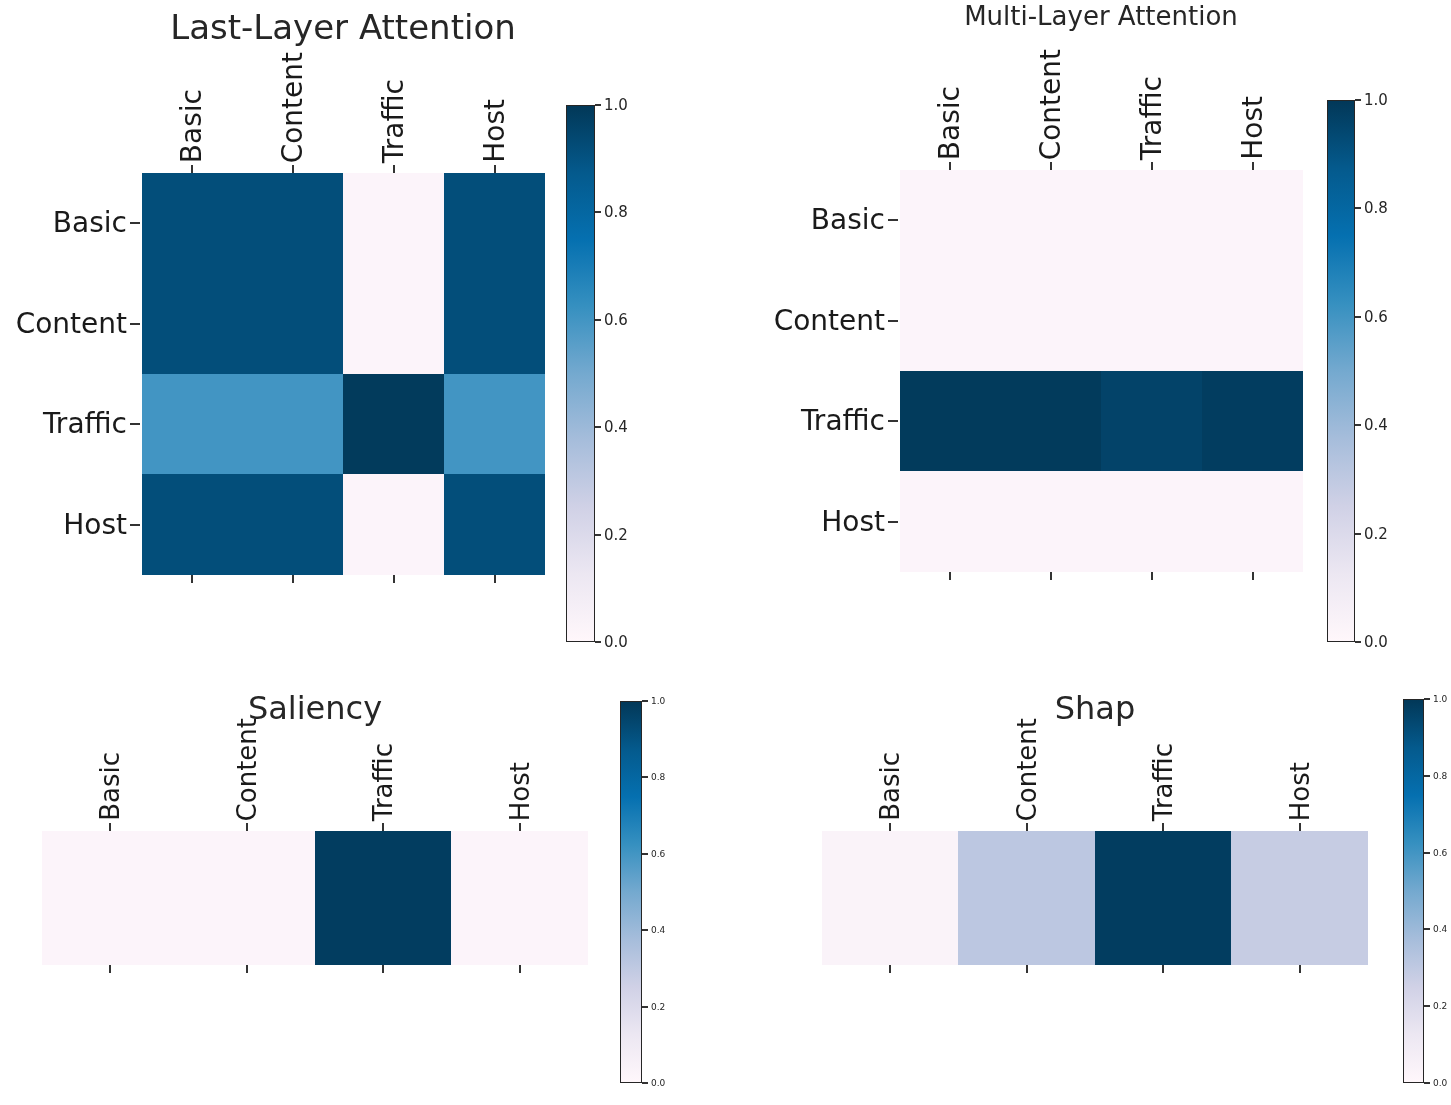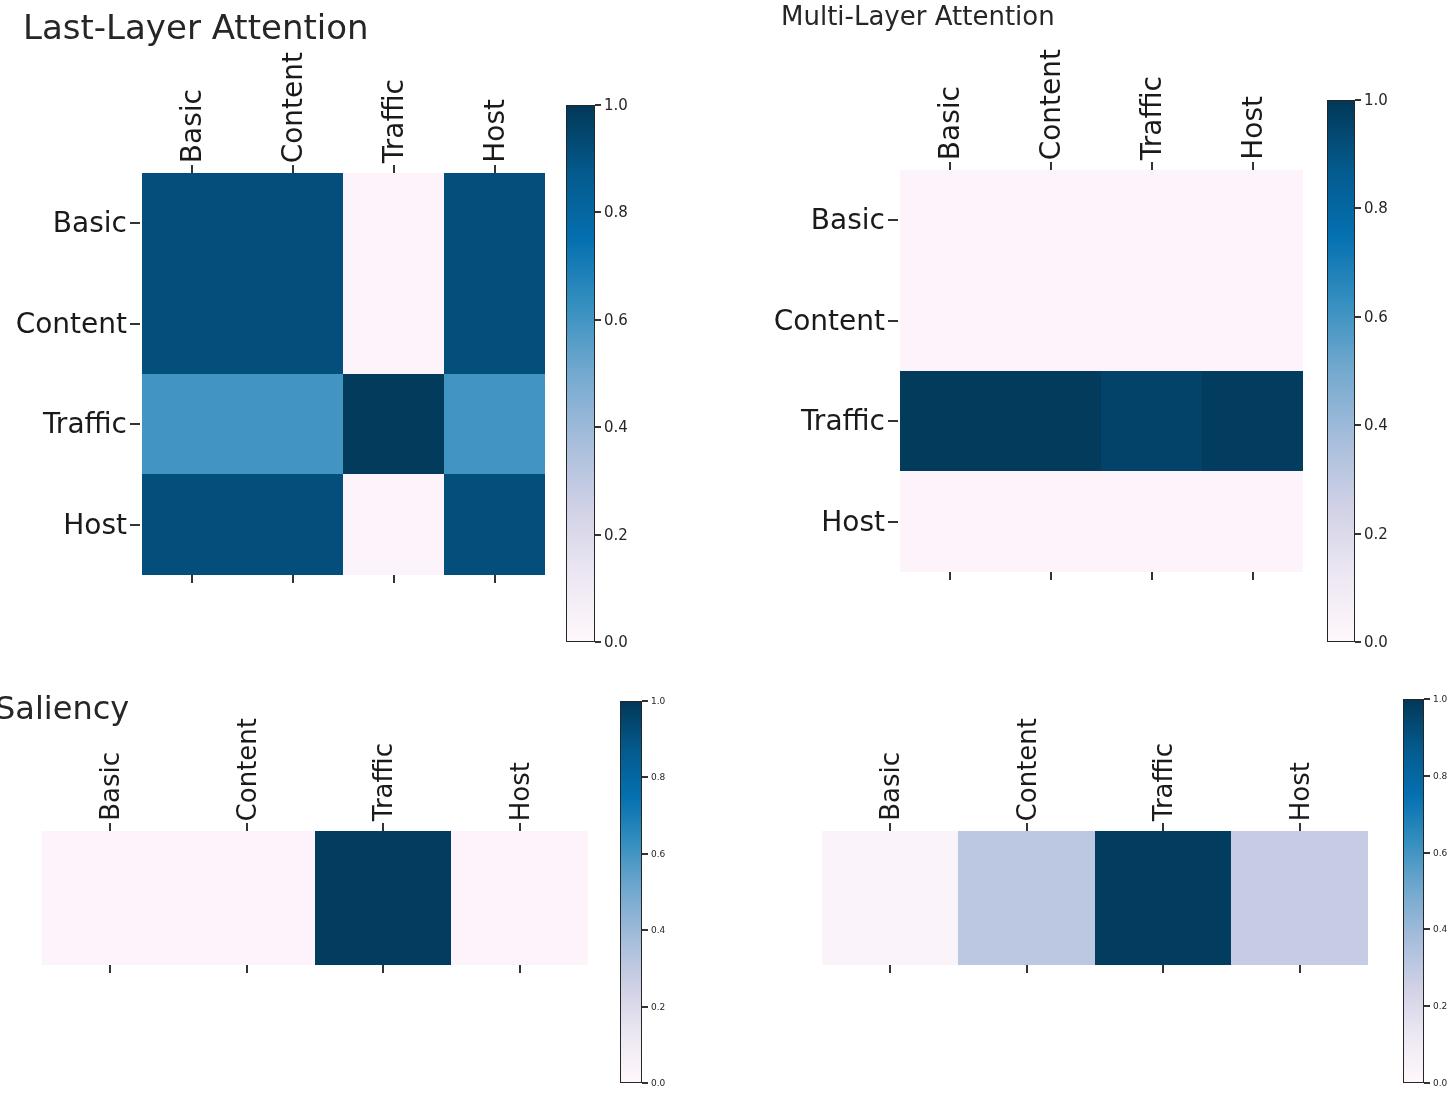--- a/index.html
+++ b/index.html
@@ -1,21 +1,21 @@
 <!DOCTYPE html>
 <html><head>
 <meta charset="utf-8">
 <style>
   html,body{margin:0;padding:0;background:#fff;}
   .canvas{
     position:relative;width:1451px;height:1105px;background:#ffffff;
     font-family:"DejaVu Sans","Liberation Sans",sans-serif;color:#262626;overflow:hidden;
   }
   .panel-title{
-    position:absolute;margin:0;font-weight:400;width:640px;text-align:left;
+    position:absolute;margin:0;font-weight:400;width:640px;text-align:center;
     line-height:1.15;letter-spacing:0px;
   }
   .hm{position:absolute;border:1.5px solid #333;box-sizing:border-box;background:#fff;}
   .cell{position:absolute;}
   .collabel{
     position:absolute;writing-mode:vertical-rl;transform:translateX(-50%) rotate(180deg);
     white-space:nowrap;line-height:1;color:#1a1a1a;
   }
   .rowlabel{
     position:absolute;transform:translateY(-50%);white-space:nowrap;line-height:1;color:#1a1a1a;
@@ -29,20 +29,21 @@
   .t2{left:-5px;top:690px;font-size:32px;}
   .t3{left:775px;top:690px;font-size:32px;}
 </style>
 </head>
 <body>
 
 <div class="canvas">
   <h2 class="panel-title t0">Last-Layer Attention</h2>
   <h2 class="panel-title t1">Multi-Layer Attention</h2>
   <h2 class="panel-title t2">Saliency</h2>
+  <h2 class="panel-title t3">Shap</h2>
 
   <div></div>
   <div></div>
   <div></div>
   <div></div>
 <div class="hm" style="left: 142px; top: 173px; width: 403px; height: 402px;">
       <div class="cell" style="left: -1.5px; top: -1.5px; width: 101.35px; height: 101.1px; background: rgb(3, 78, 122);"></div>
       <div class="cell" style="left: 99.25px; top: -1.5px; width: 101.35px; height: 101.1px; background: rgb(3, 78, 122);"></div>
       <div class="cell" style="left: 200px; top: -1.5px; width: 101.35px; height: 101.1px; background: rgb(252, 244, 250);"></div>
       <div class="cell" style="left: 300.75px; top: -1.5px; width: 101.35px; height: 101.1px; background: rgb(3, 78, 122);"></div>

